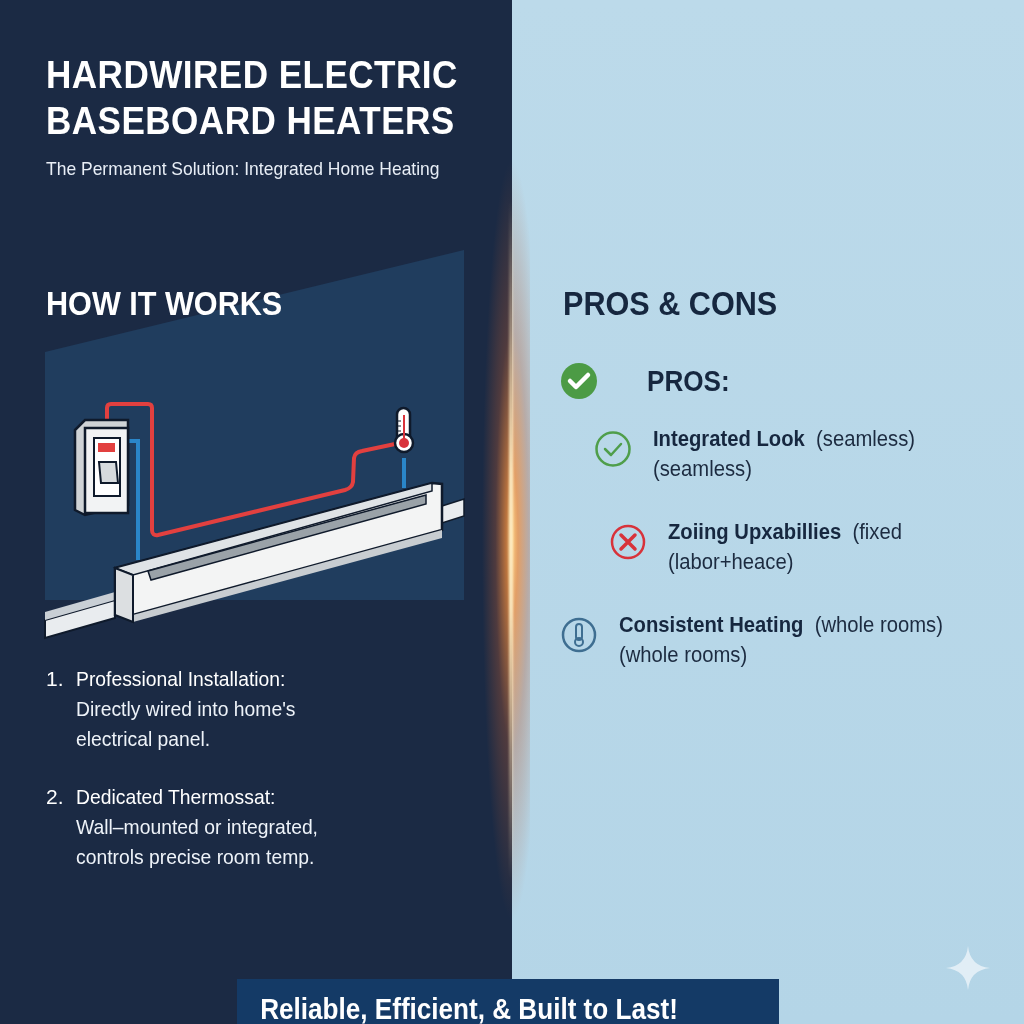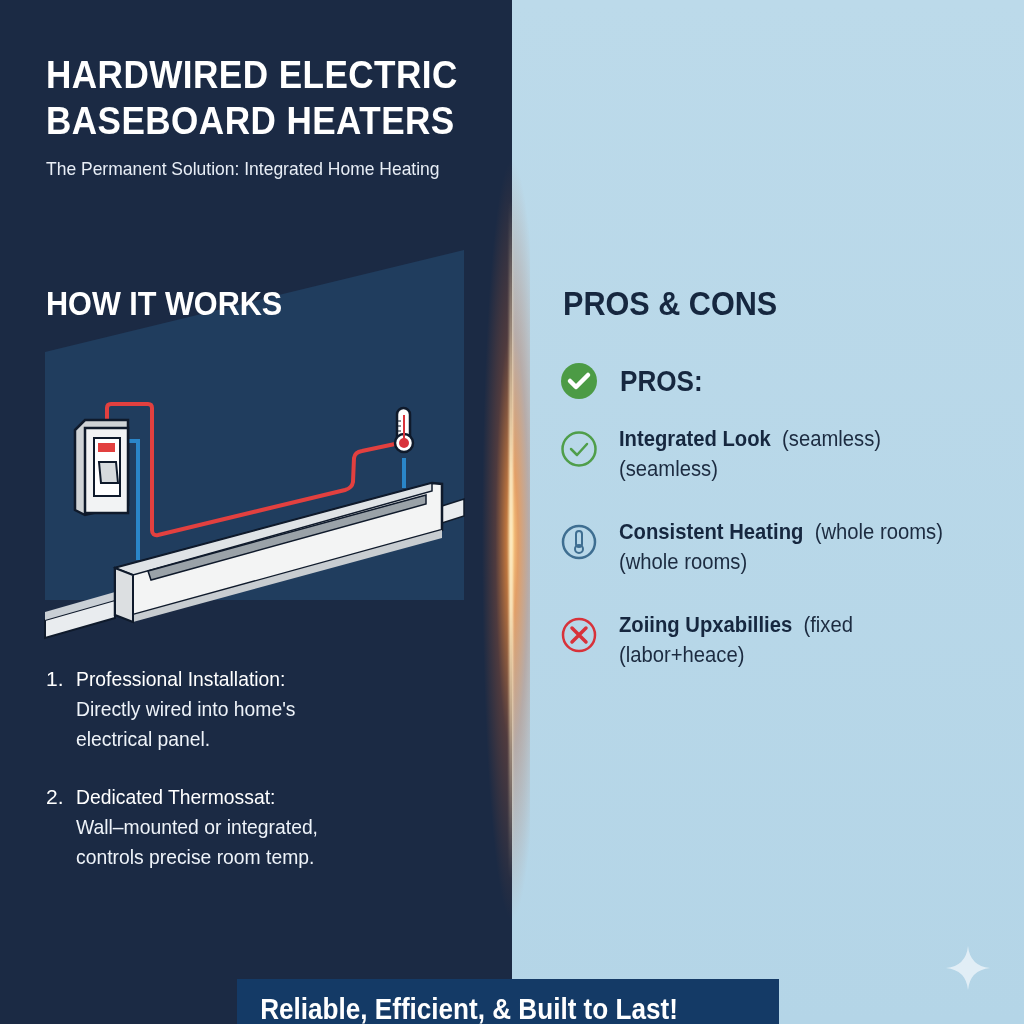--- a/index.html
+++ b/index.html
@@ -53,25 +53,25 @@
   .step-body { transform: scaleX(0.92); transform-origin: left top; white-space: nowrap; }
   .step-title { display: block; }
   .step-desc { display: block; color: #eef3f9; }
 
   .pros-heading {
     position: absolute; left: 563px; top: 284px;
     color: #16273f; font-weight: 700; font-size: 34px; transform: scaleX(0.9); transform-origin: left top;
     white-space: nowrap;
   }
   .pros-sub {
-    position: absolute; left: 560px; top: 362px; display: flex; align-items: center;
+    position: absolute; left: 560px; top: 362px; display: flex; align-items: center; gap: 27px;
   }
   .pros-sub .label { margin-left: 22px; color: #16273f; font-weight: 700; font-size: 29px; transform: scaleX(0.9); transform-origin: left center; }
   .items { position: absolute; left: 560px; top: 424px; }
-  .item { display: flex; align-items: flex-start; margin-bottom: 31px; height: 62px; }
+  .item { display: flex; align-items: flex-start; margin-bottom: 31px; height: 62px; justify-content: center; }
   .item-icon { width: 38px; height: 38px; flex: none; margin-top: 6px; }
   .item-text {
     margin-left: 21px; color: #1c2b40; font-size: 22px; line-height: 30px;
     transform: scaleX(0.92); transform-origin: left top; white-space: nowrap;
   }
   .item-text b { color: #16273f; }
 
   .banner {
     position: absolute; left: 237px; top: 979px; width: 542px; height: 60px;
     background: #143a66; display: flex; align-items: center; 
@@ -178,41 +178,41 @@
       <path d="M11,19 L17,25 L27,14" fill="none" stroke="#4f9e4a" stroke-width="2.5" stroke-linecap="round" stroke-linejoin="round"></path>
     </svg>
     <div class="item-text">
       <b>Integrated Look</b>&nbsp;
       <span>(seamless)</span><br>
       <span>(seamless)</span>
     </div>
   </div>
   <div class="item">
     <svg class="item-icon" viewBox="0 0 38 38">
+      <circle cx="19" cy="19" r="16" fill="none" stroke="#d8323a" stroke-width="2.5"></circle>
+      <path d="M12,12 L26,26 M26,12 L12,26" stroke="#d8323a" stroke-width="3.5" stroke-linecap="round"></path>
+    </svg>
+    <div class="item-text">
+      <b>Zoiing Upxabillies</b>&nbsp;
+      <span>(fixed</span><br>
+      <span>(labor+heace)</span>
+    </div>
+  </div>
+  <div class="item">
+    <svg class="item-icon" viewBox="0 0 38 38">
       <circle cx="19" cy="19" r="16" fill="none" stroke="#3e6e91" stroke-width="2.5"></circle>
       <rect x="16" y="8" width="6" height="16" rx="3" fill="none" stroke="#3e6e91" stroke-width="2"></rect>
       <circle cx="19" cy="26" r="4" fill="none" stroke="#3e6e91" stroke-width="2"></circle>
     </svg>
     <div class="item-text">
       <b>Consistent Heating</b>&nbsp;
       <span>(whole rooms)</span><br>
       <span>(whole rooms)</span>
     </div>
   </div>
-  <div class="item">
-    <svg class="item-icon" viewBox="0 0 38 38">
-      <circle cx="19" cy="19" r="16" fill="none" stroke="#d8323a" stroke-width="2.5"></circle>
-      <path d="M12,12 L26,26 M26,12 L12,26" stroke="#d8323a" stroke-width="3.5" stroke-linecap="round"></path>
-    </svg>
-    <div class="item-text">
-      <b>Zoiing Upxabillies</b>&nbsp;
-      <span>(fixed</span><br>
-      <span>(labor+heace)</span>
-    </div>
-  </div>
 </div>
 
 <div class="banner">
   <span>Reliable, Efficient, &amp; Built to Last!</span>
 </div>
 
 <svg class="sparkle" viewBox="0 0 48 48">
   <path d="M24,2 Q26,22 46,24 Q26,26 24,46 Q22,26 2,24 Q22,22 24,2 Z" fill="#e1eef6"></path>
 </svg>
 

